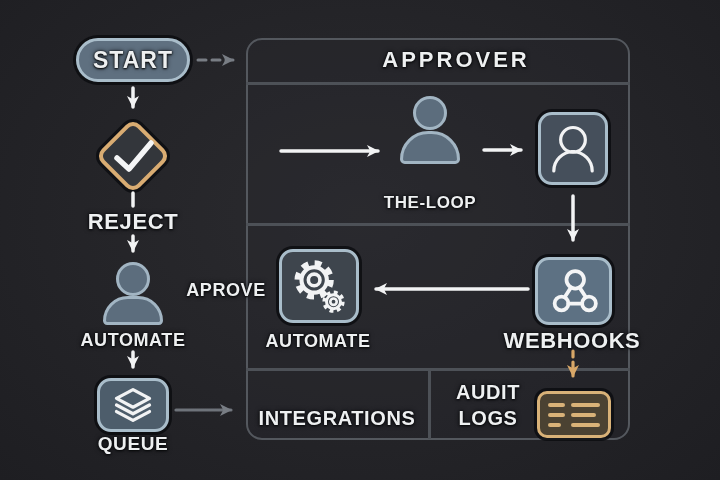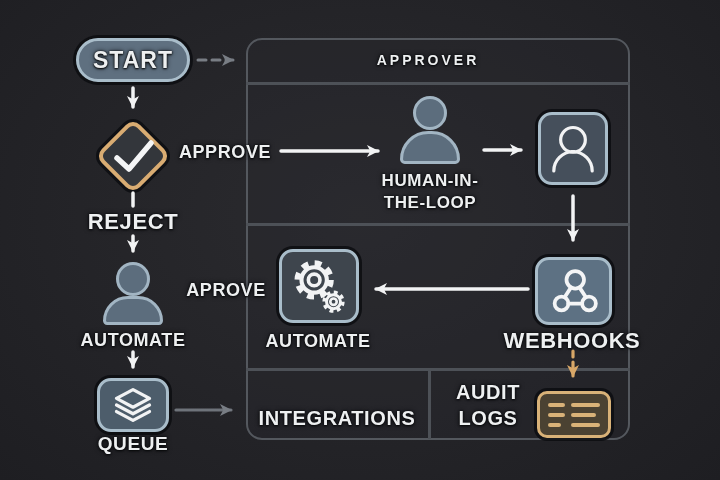--- a/index.html
+++ b/index.html
@@ -140,27 +140,25 @@
       <path d="M176,410 L231,410" stroke="#6e737a" stroke-width="3.2" marker-end="url(#mg)"></path>
       <path d="M281,151 L378,151" stroke="#f2f3f4" stroke-width="3.5" marker-end="url(#mw)"></path>
       <path d="M484,150 L521,150" stroke="#f2f3f4" stroke-width="3.5" marker-end="url(#mw)"></path>
       <path d="M573,196 L573,240" stroke="#f2f3f4" stroke-width="3.5" marker-end="url(#mw)"></path>
       <path d="M528,289 L376,289" stroke="#f2f3f4" stroke-width="3.5" marker-end="url(#mw)"></path>
       <path d="M573,351 L573,376" stroke="#d9a868" stroke-width="3.2" stroke-dasharray="6 5" marker-end="url(#mo)"></path>
       <path d="M117,158 L129,169 L151,143" stroke="#f4f5f6" stroke-width="5.5" stroke-linejoin="round"></path>
     </g>
   </svg>
 
-  <div class="lbl" style="left:428px;top:60px;font-size:14px;letter-spacing:3px;">APPROVER</div>
-  <div class="lbl" style="left:225px;top:152px;font-size:18px;">APPROVE</div>
+  <div class="lbl" style="left:456px;top:60px;font-size:22px;letter-spacing:3px;">APPROVER</div>
   <div class="lbl" style="left:133px;top:222px;font-size:22px;">REJECT</div>
   <div class="lbl" style="left:133px;top:340px;font-size:18px;">AUTOMATE</div>
   <div class="lbl" style="left:133px;top:444px;font-size:19px;">QUEUE</div>
   <div class="lbl" style="left:226px;top:290px;font-size:18px;">APROVE</div>
-  <div class="lbl" style="left:430px;top:181px;font-size:17px;">HUMAN-IN-</div>
   <div class="lbl" style="left:430px;top:203px;font-size:17px;">THE-LOOP</div>
   <div class="lbl" style="left:318px;top:341px;font-size:18px;">AUTOMATE</div>
   <div class="lbl" style="left:572px;top:341px;font-size:22px;">WEBHOOKS</div>
   <div class="lbl" style="left:488px;top:392px;font-size:20px;">AUDIT</div>
   <div class="lbl" style="left:337px;top:418px;font-size:20px;">INTEGRATIONS</div>
   <div class="lbl" style="left:488px;top:418px;font-size:20px;">LOGS</div>
 
 </div>
 
 </body></html>

